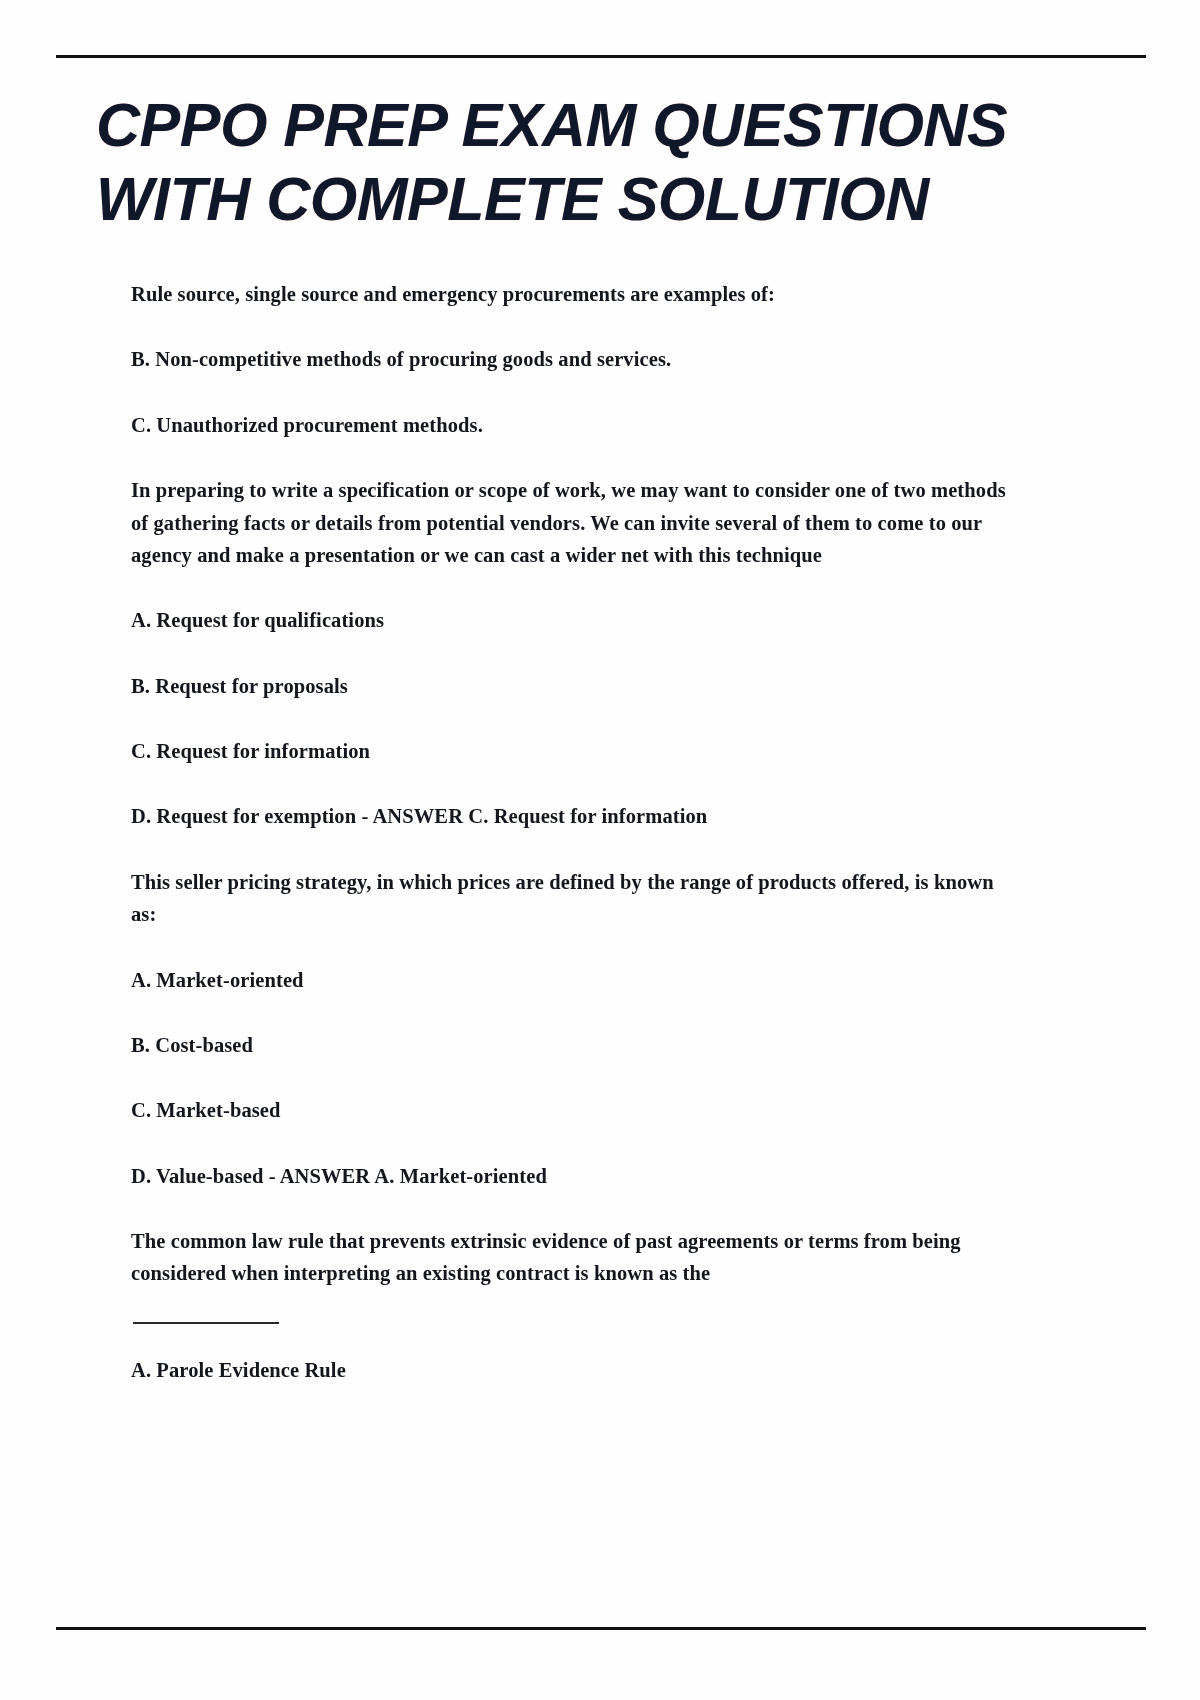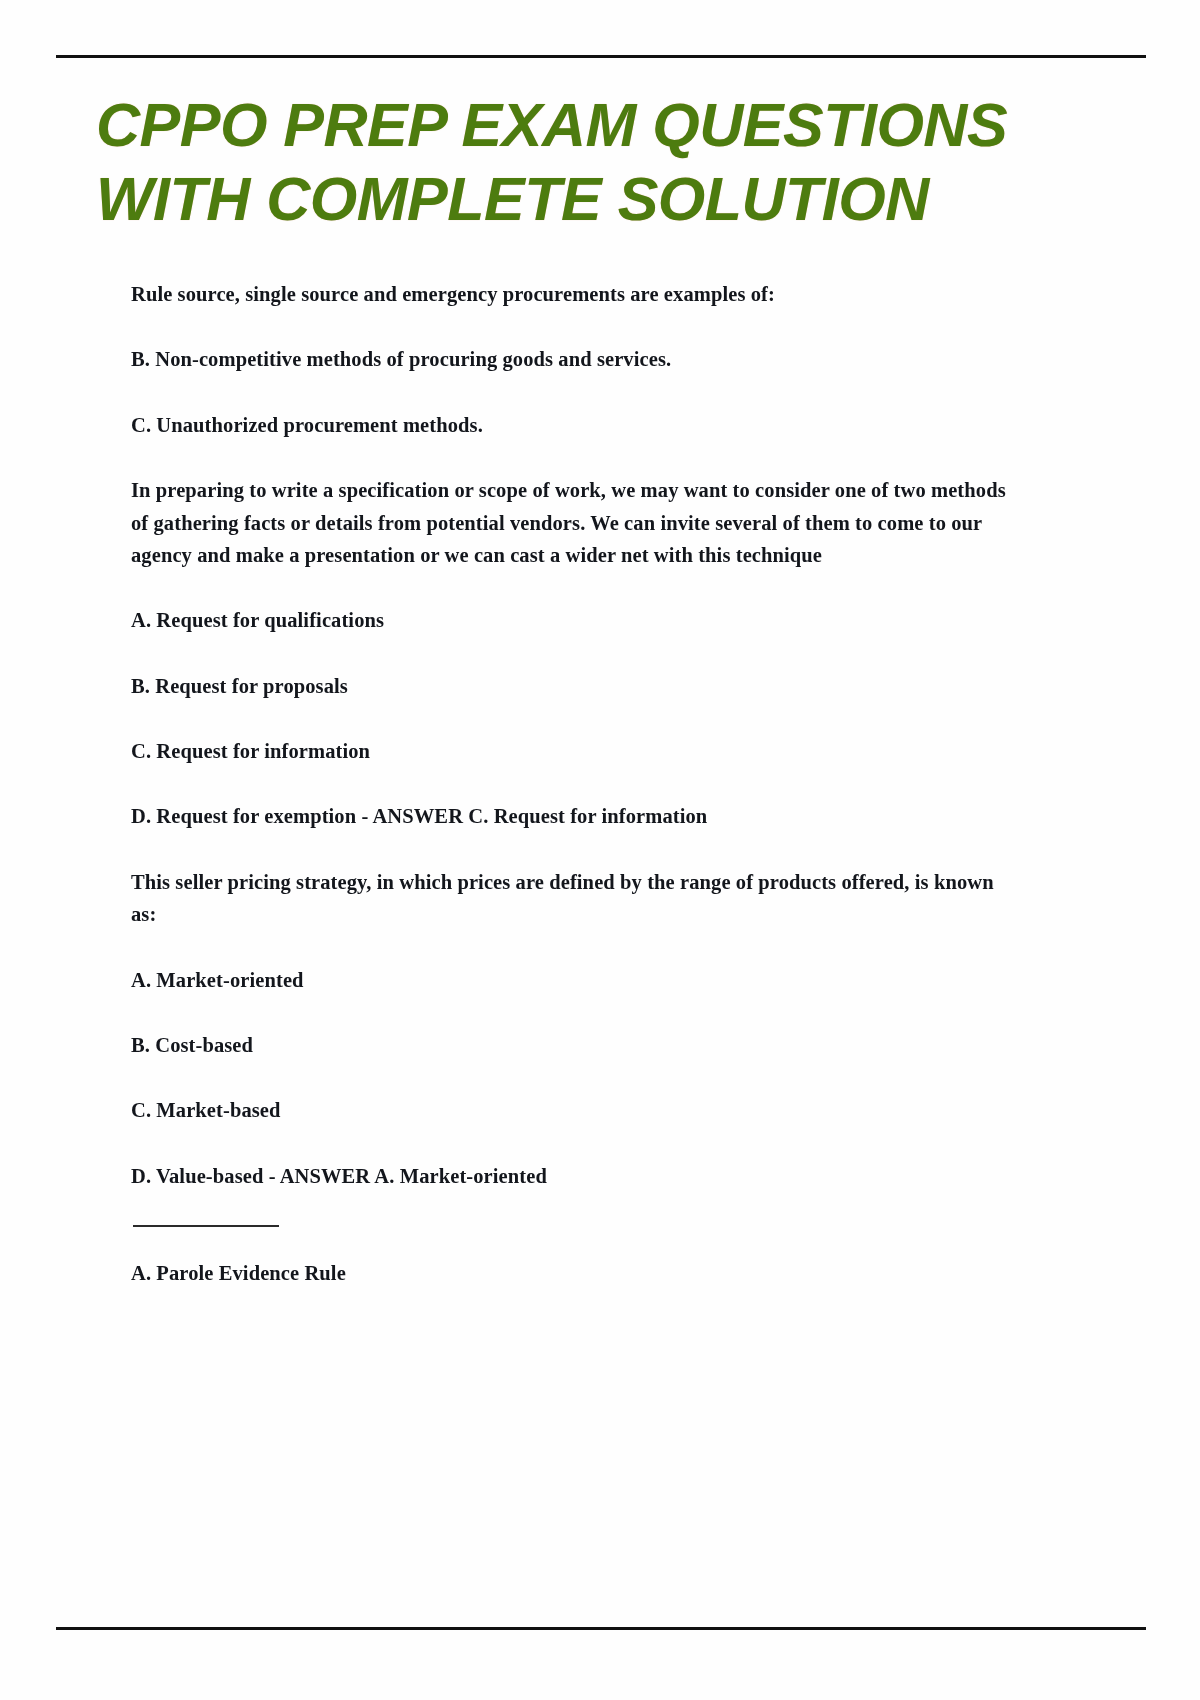--- a/index.html
+++ b/index.html
@@ -41,21 +41,21 @@
     width: 1010px;
   }
   .doc-title {
     margin: 0;
     font-family: "Liberation Sans", "DejaVu Sans", sans-serif;
     font-style: italic;
     font-weight: bold;
     font-size: 61px;
     line-height: 1.22;
     letter-spacing: -0.5px;
-    color: #4d7c0f;
+    color: #0f172a;
     text-shadow: 0 0 1px rgba(240,90,40,0.35);
     white-space: pre-line;
   }
 
   .content {
     position: absolute;
     left: 131px;
     top: 278px;
     width: 886px;
   }
@@ -104,20 +104,21 @@
     <p class="para">B. Request for proposals</p>
     <p class="para">C. Request for information</p>
     <p class="para">D. Request for exemption - ANSWER    C. Request for information</p>
 
     <p class="para">This seller pricing strategy, in which prices are defined by the range of products offered, is known as:</p>
     <p class="para">A. Market-oriented</p>
     <p class="para">B. Cost-based</p>
     <p class="para">C. Market-based</p>
     <p class="para">D. Value-based - ANSWER    A. Market-oriented</p>
 
+    <p class="para tight">The common law rule that prevents extrinsic evidence of past agreements or terms from being considered when interpreting an existing contract is known as the</p>
     <span class="blank-line"></span>
     <p class="para">A. Parole Evidence Rule</p>
 
   </div>
 
   <div class="rule bottom"></div>
 
 </div>
 
 </body></html>

